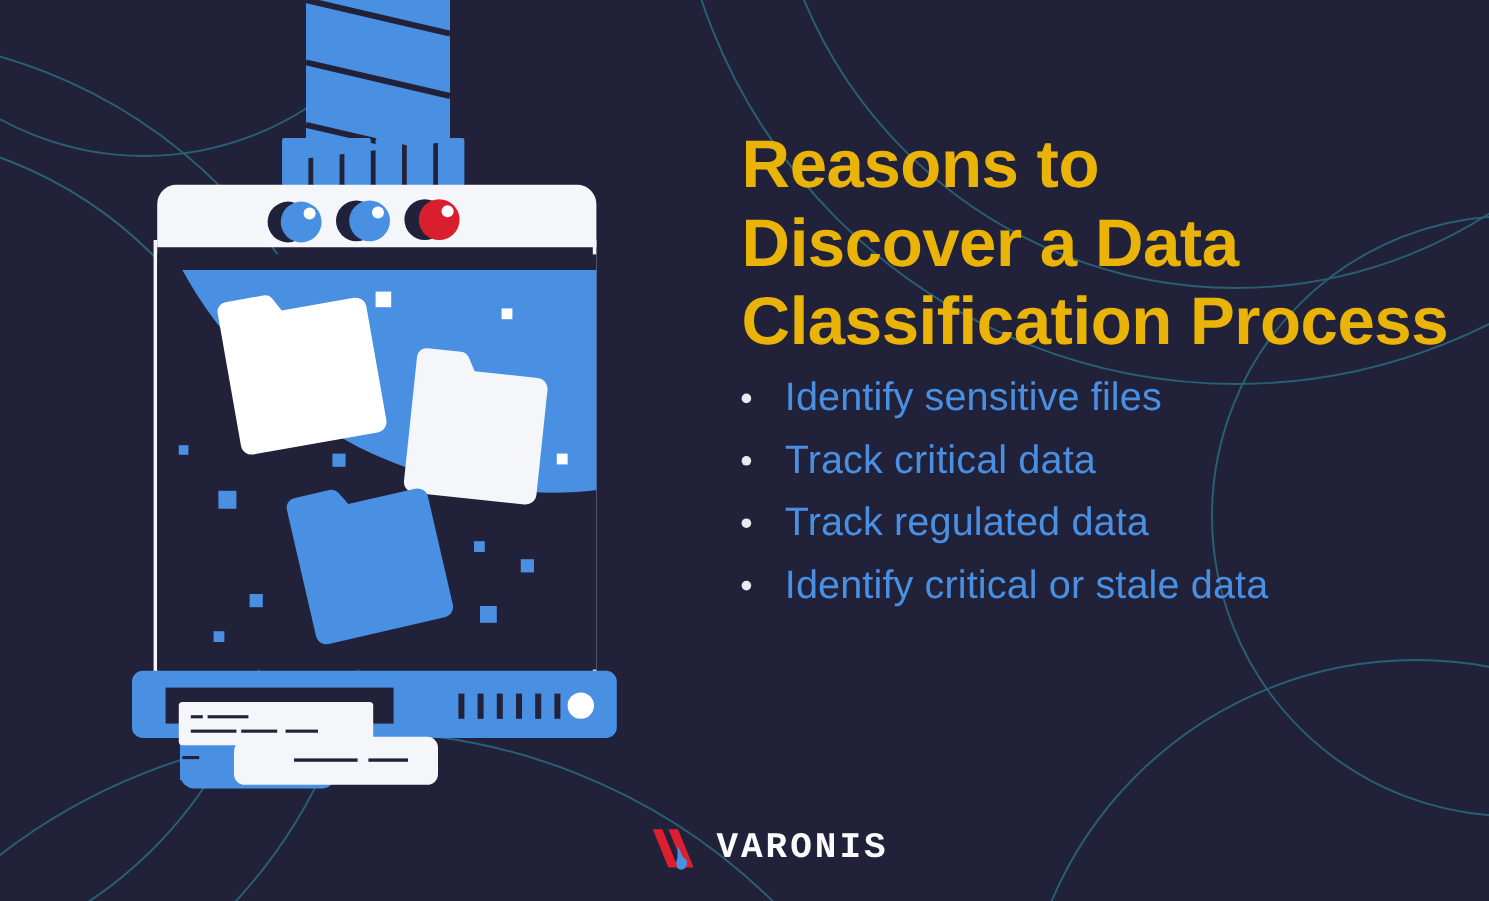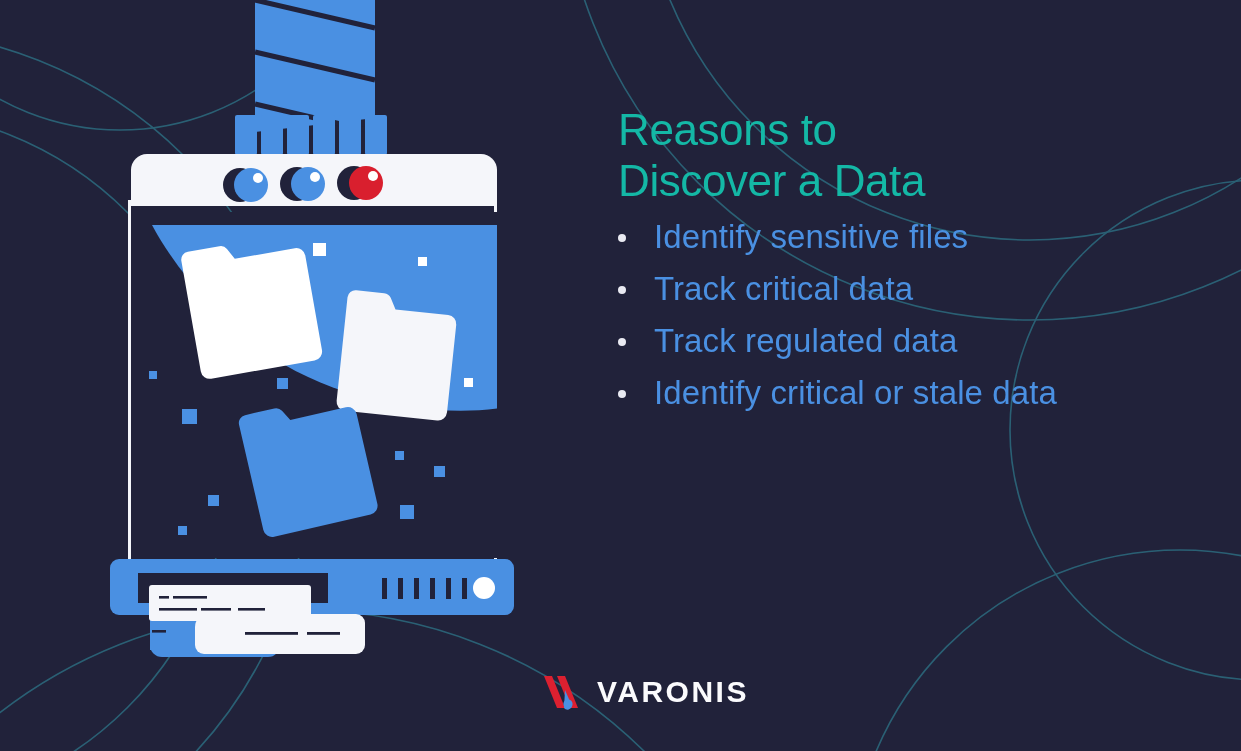--- a/index.html
+++ b/index.html
@@ -24,23 +24,23 @@
   .illustration { position:absolute; left:0; top:0; width:560px; height:720px; z-index:1; }
 
   
   .content {
     position:absolute;
     left:618px; top:104px;
     width:600px;
     z-index:3;
   }
   .title {
-    color:#14b8a6;
-    font-size:44px;
-    font-weight:normal;
+    color:#eab308;
+    font-size:56px;
+    font-weight:bold;
     line-height:1.17;
     letter-spacing:-0.4px;
   }
   .title .tline { display:block; }
 
   .bullets { margin-top:12px; list-style:none; }
   .bullet-row {
     display:flex;
     align-items:baseline;
     margin-bottom:14px;
@@ -58,24 +58,25 @@
   .bullet-text {
     color:#4a90e2;
     font-size:33px;
     line-height:1.12;
     letter-spacing:0.1px;
   }
 
   
   .logo {
     position:absolute;
-    left:541px; top:674px;
+    left:541px; top:689px;
     display:flex;
     align-items:center;
     z-index:3;
+    font-family:Liberation Mono, monospace;
   }
   .logo-mark { width:46px; height:36px; margin-right:10px; }
   .logo-word {
     color:#fbfbfd;
     font-size:30px;
     font-weight:bold;
     letter-spacing:2.5px;
   }
 </style>
 </head>
@@ -235,20 +236,21 @@
     <g>
       <rect x="208" y="495" width="0" height="0" fill="#4a90e2"></rect>
     </g>
   </svg>
 
   <div class="content">
 
     <h1 class="title">
       <span class="tline">Reasons to</span>
       <span class="tline">Discover a Data</span>
+      <span class="tline">Classification Process</span>
     </h1>
 
     <ul class="bullets">
       <li class="bullet-row">
         <span class="bullet-dot"></span>
         <span class="bullet-text">Identify sensitive files</span>
       </li>
       <li class="bullet-row">
         <span class="bullet-dot"></span>
         <span class="bullet-text">Track critical data</span>

